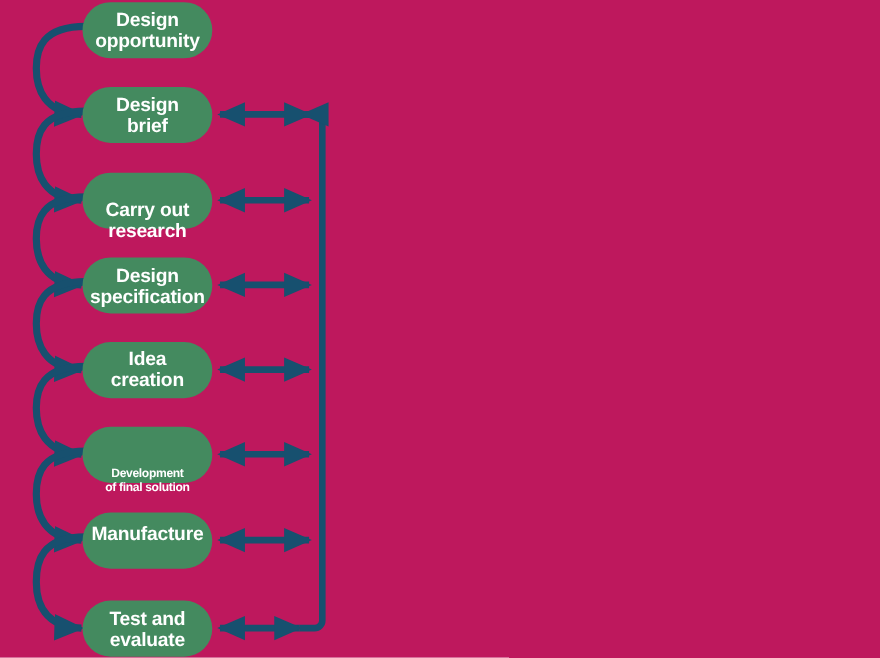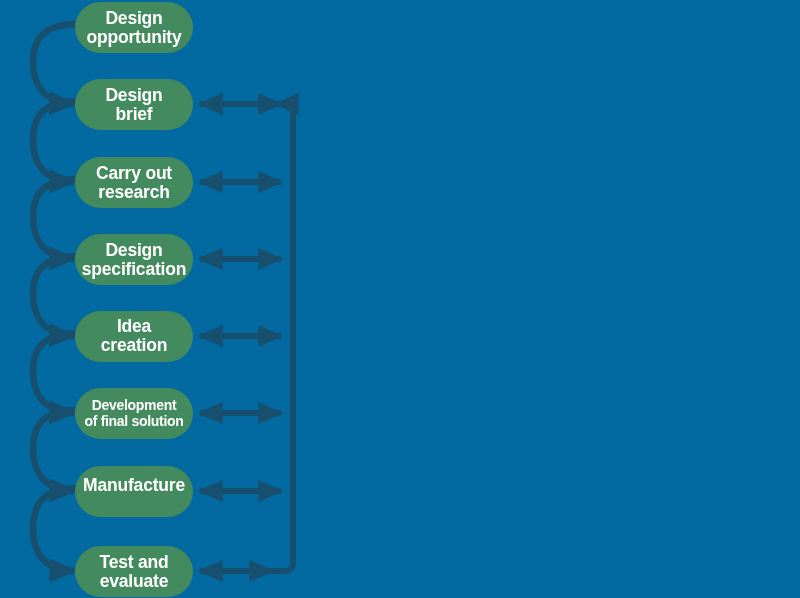--- a/index.html
+++ b/index.html
@@ -8,21 +8,21 @@
     padding: 0;
     background: #ffffff;
   }
   body {
     font-family: "Liberation Sans", sans-serif;
   }
   #canvas {
     position: relative;
     width: 800px;
     height: 598px;
-    background: #0369a1;
+    background: #be185d;
     overflow: hidden;
   }
   #flow-svg {
     position: absolute;
     left: 0;
     top: 0;
     width: 800px;
     height: 598px;
   }
   .stage-label {
@@ -33,21 +33,21 @@
     text-align: center;
     color: #ffffff;
     font-family: "Liberation Sans", sans-serif;
     font-weight: bold;
     line-height: 1.08;
     letter-spacing: -0.2px;
     pointer-events: none;
     white-space: pre-line;
   }
   .stage-label.size-normal { font-size: 17.5px; }
-  .stage-label.size-small  { font-size: 14px; letter-spacing: -0.3px; }
+  .stage-label.size-small  { font-size: 11px; letter-spacing: -0.3px; margin-top: 24px; }
 </style>
 </head>
 <body>
 
 <div id="canvas">
 
   <svg id="flow-svg" viewBox="0 0 800 598">
     <defs>
       <marker id="arrowRight" viewBox="0 0 10 10" refX="9" refY="5" markerWidth="4.2" markerHeight="4.2" orient="auto-start-reverse">
         <path d="M 0 0.6 L 10 5 L 0 9.4 z" fill="#17506f"></path>
@@ -88,21 +88,21 @@
         <rect x="75" y="466" width="118" height="51" rx="25.5" ry="25.5" fill="#448a5f"></rect>
         <rect x="75" y="546" width="118" height="51" rx="25.5" ry="25.5" fill="#448a5f"></rect>
       </g>
     </svg>
 
   <div id="boxes-layer">
       <div class="stage-label size-normal" style="left: 75px; top: 2px; width: 118px; height: 51px;">Design
 opportunity</div>
       <div class="stage-label size-normal" style="left: 75px; top: 79px; width: 118px; height: 51px;">Design
 brief</div>
-      <div class="stage-label size-normal" style="left: 75px; top: 157px; width: 118px; height: 51px;">Carry out
+      <div class="stage-label size-normal" style="left: 75px; top: 174px; width: 118px; height: 51px;">Carry out
 research</div>
       <div class="stage-label size-normal" style="left: 75px; top: 234px; width: 118px; height: 51px;">Design
 specification</div>
       <div class="stage-label size-normal" style="left: 75px; top: 310px; width: 118px; height: 51px;">Idea
 creation</div>
       <div class="stage-label size-small" style="left: 75px; top: 388px; width: 118px; height: 51px;">Development
 of final solution</div>
       <div class="stage-label size-normal" style="left: 75px; top: 466px; width: 118px; height: 39px;">Manufacture</div>
       <div class="stage-label size-normal" style="left: 75px; top: 546px; width: 118px; height: 51px;">Test and
 evaluate</div>

